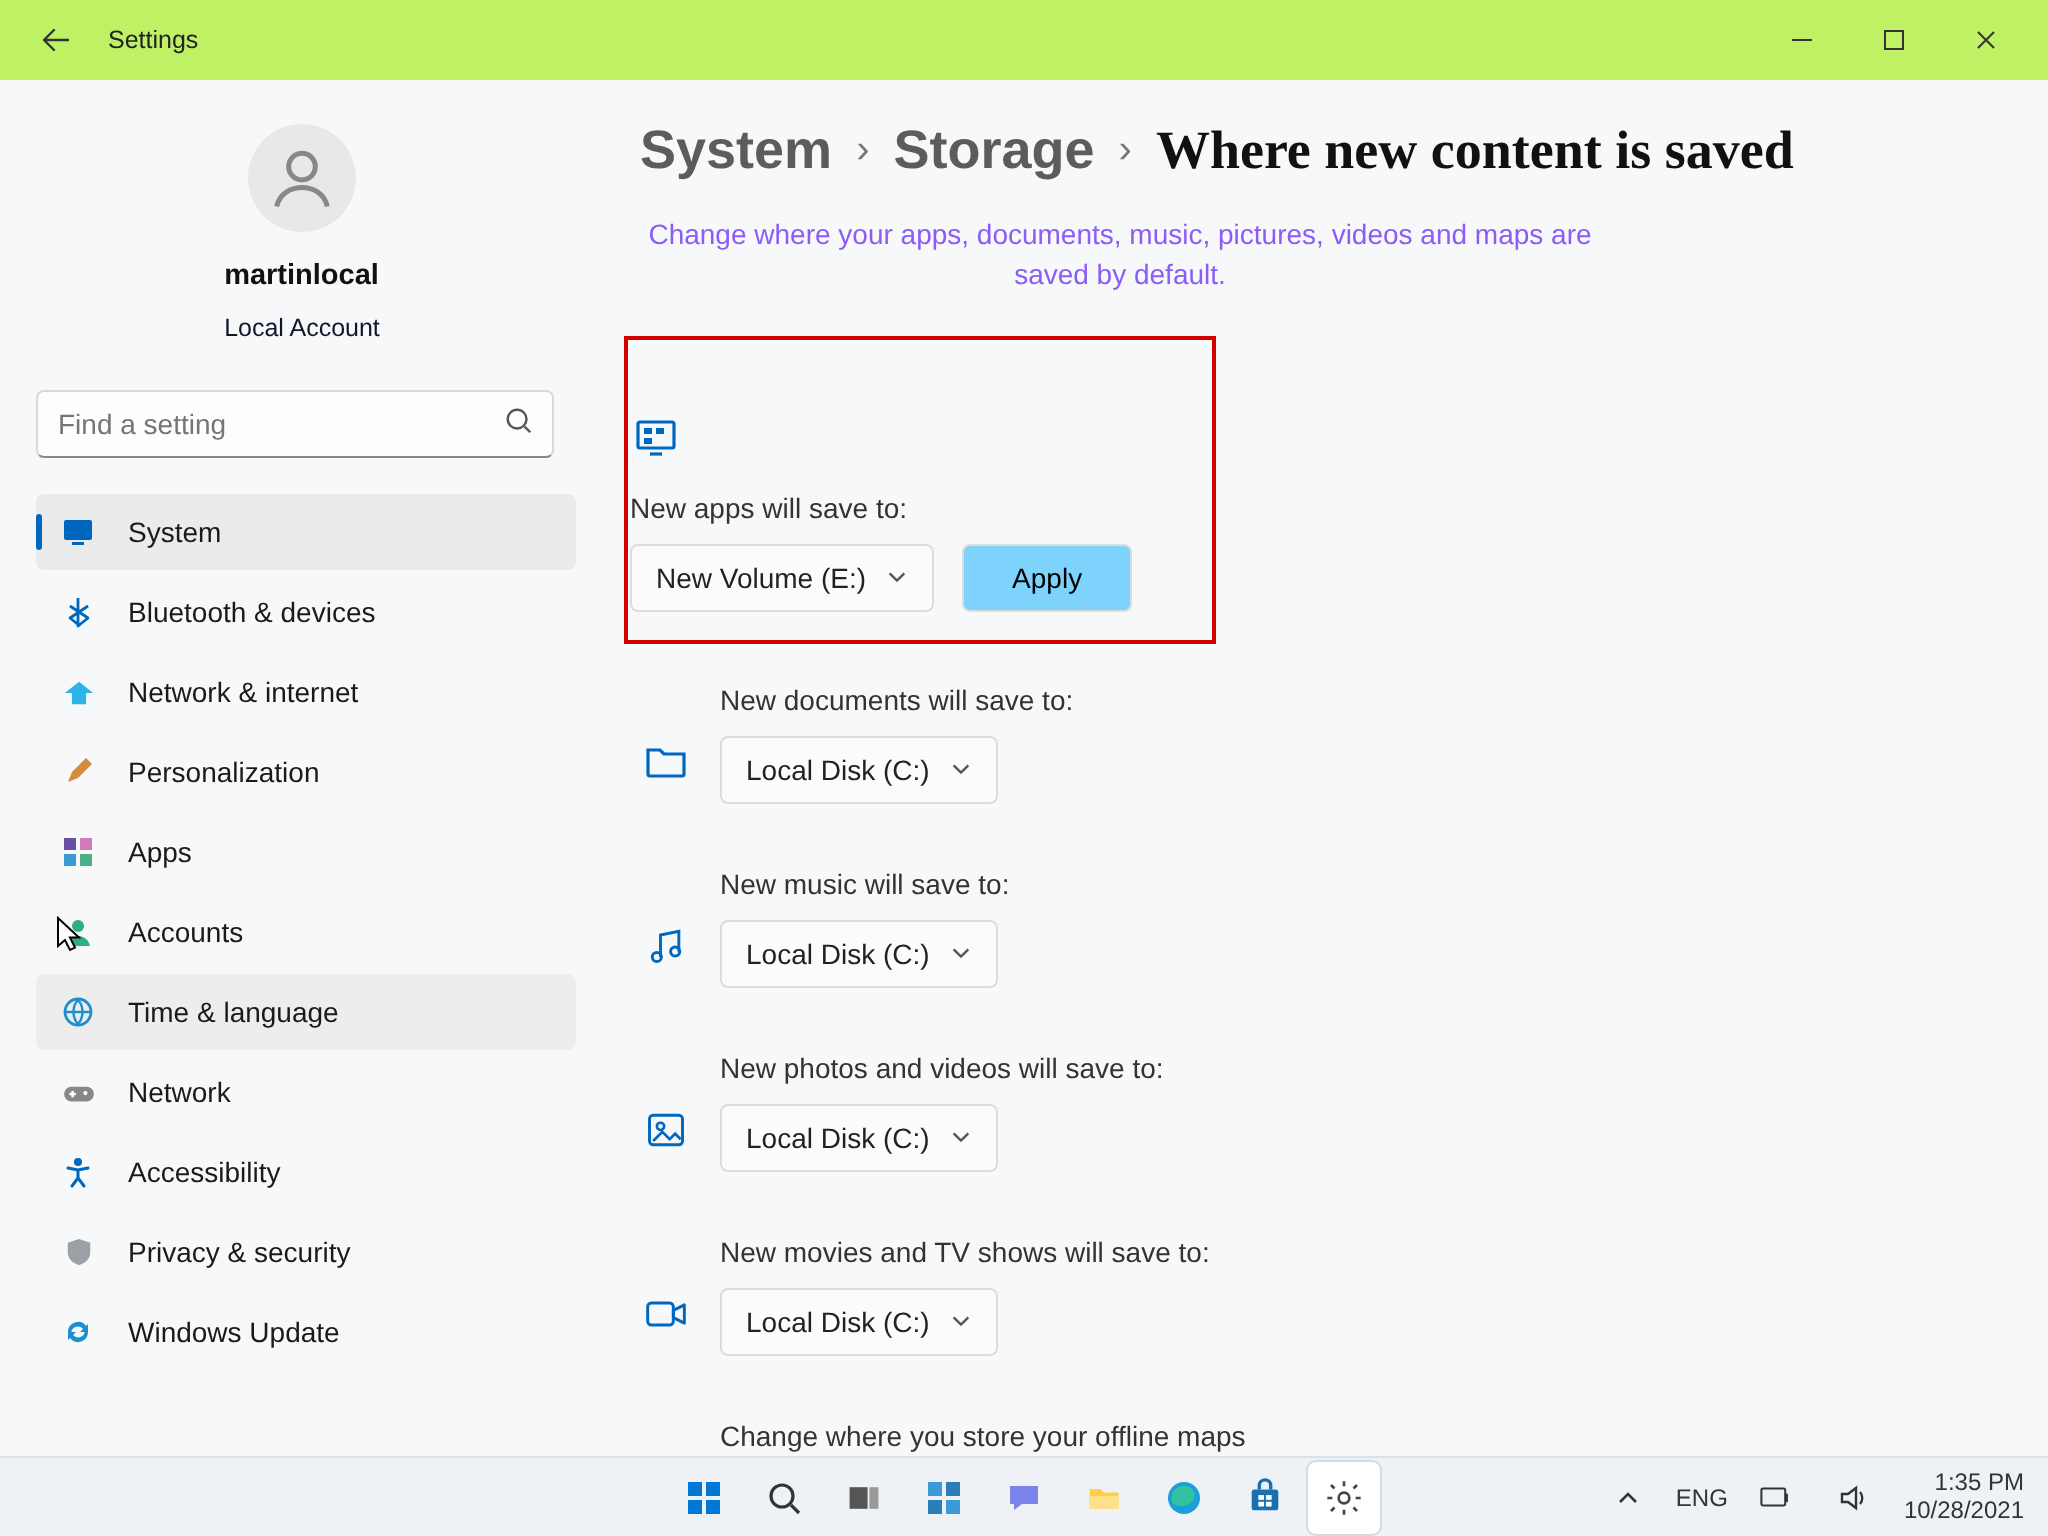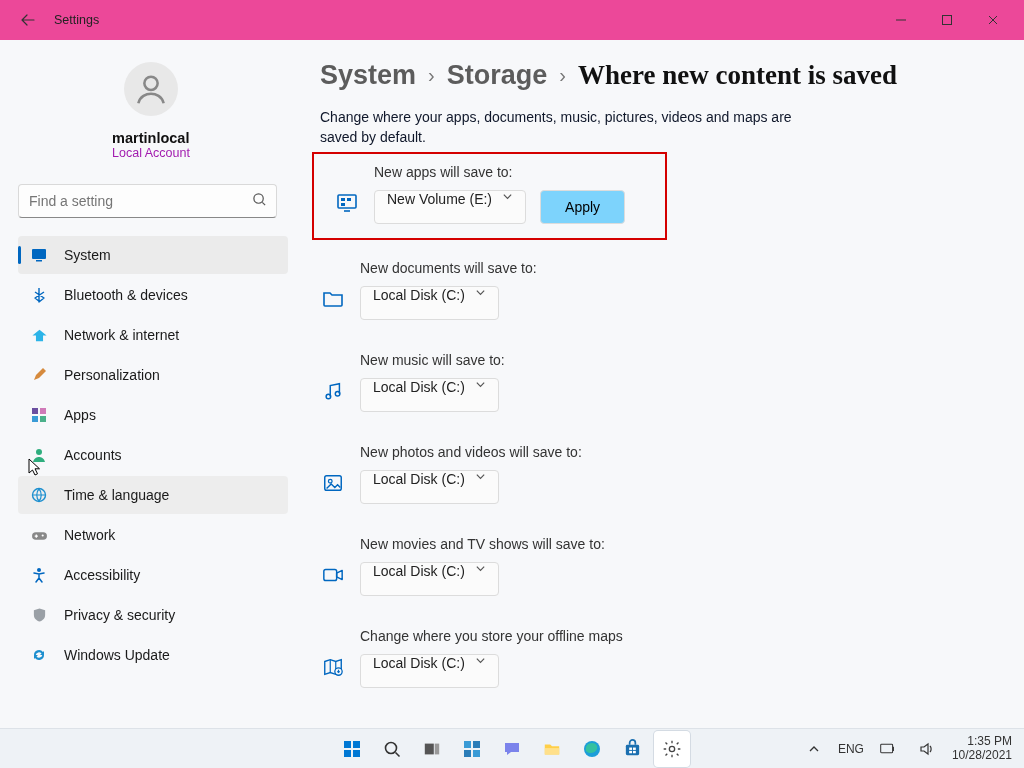--- a/index.html
+++ b/index.html
@@ -13,21 +13,21 @@
     overflow: hidden;
     position: relative;
     font-size: 14px;
   }
   
   .titlebar {
     height: 40px;
     display: flex;
     align-items: center;
     padding: 0 8px 0 12px;
-    background: #ec4899;
+    background: #bef264;
   }
   .titlebar .back {
     width: 32px; height: 32px;
     display: flex; align-items:center; justify-content:center;
     border-radius: 4px;
     cursor: pointer;
   }
   .titlebar .title {
     margin-left: 10px;
     font-size: 12.5px;
@@ -56,21 +56,21 @@
     gap: 14px;
     padding: 10px 6px 20px 2px;
     flex-direction: column;
   }
   .avatar {
     width: 54px; height:54px; border-radius:50%;
     background:#e8e8e8;
     display:flex; align-items:center; justify-content:center;
   }
   .acct-name { font-weight:600; font-size:14.5px; color:#111;}
-  .acct-sub { font-size:12.5px; color:#a21caf;}
+  .acct-sub { font-size:12.5px; color:#0f172a;margin-top:11px;}
   .searchbox {
     position:relative;
     margin: 4px 11px 18px 0;
   }
   .searchbox input {
     width: 100%;
     height: 34px;
     border: 1px solid #d9d9d9;
     border-bottom: 1.5px solid #888;
     border-radius:4px;
@@ -118,45 +118,46 @@
   .crumbs {
     display:flex; align-items:center; gap:12px;
     font-size:27px;
     margin-bottom: 16px;
     flex-wrap:nowrap;
     white-space:nowrap;
   }
   .crumbs .cl { color:#5c5c5c; font-weight:600; cursor:pointer;}
   .crumbs .sep { color:#777; font-size:20px; }
   .crumbs .ct { font-weight:600; color:#111;font-family:Liberation Serif, serif;}
-  .desc { color:#0f172a; font-size:14px; max-width:480px; line-height:1.45; margin-bottom:4px;}
+  .desc { color:#8b5cf6; font-size:14px; max-width:480px; line-height:1.45; margin-bottom:20px;text-align:center;}
   .setting-block {
     display:flex;
     align-items:flex-start;
     gap:14px;
     padding: 10px 0 22px 0;
   }
   .setting-block.highlight {
     border:2px solid #d40000;
-    padding:10px 40px 14px 20px;
+    padding:10px 40px 14px 1px;
     margin-left:-8px;
     margin-bottom:10px;
     width:fit-content;
+    flex-direction:column;
   }
   .sicon-box {
     width:26px; height:26px;
     margin-top:26px;
     display:flex; align-items:center; justify-content:center;
     color:#0067c0;
   }
   .setting-body { flex:1; }
   .setting-label { font-size:14px; color:#333; margin-bottom:10px;}
   .ctrl-row { display:flex; gap:14px; align-items:center;}
   .dropdown {
-    display:flex; align-items:flex-start;
+    display:flex; align-items:center;
     gap:10px;
     height: 34px;
     padding: 0 12px;
     background:#fbfbfb;
     border:1px solid #dcdcdc;
     border-radius:4px;
     cursor:pointer;
     min-width:128px;
     font-size:14px;
     color:#222;

